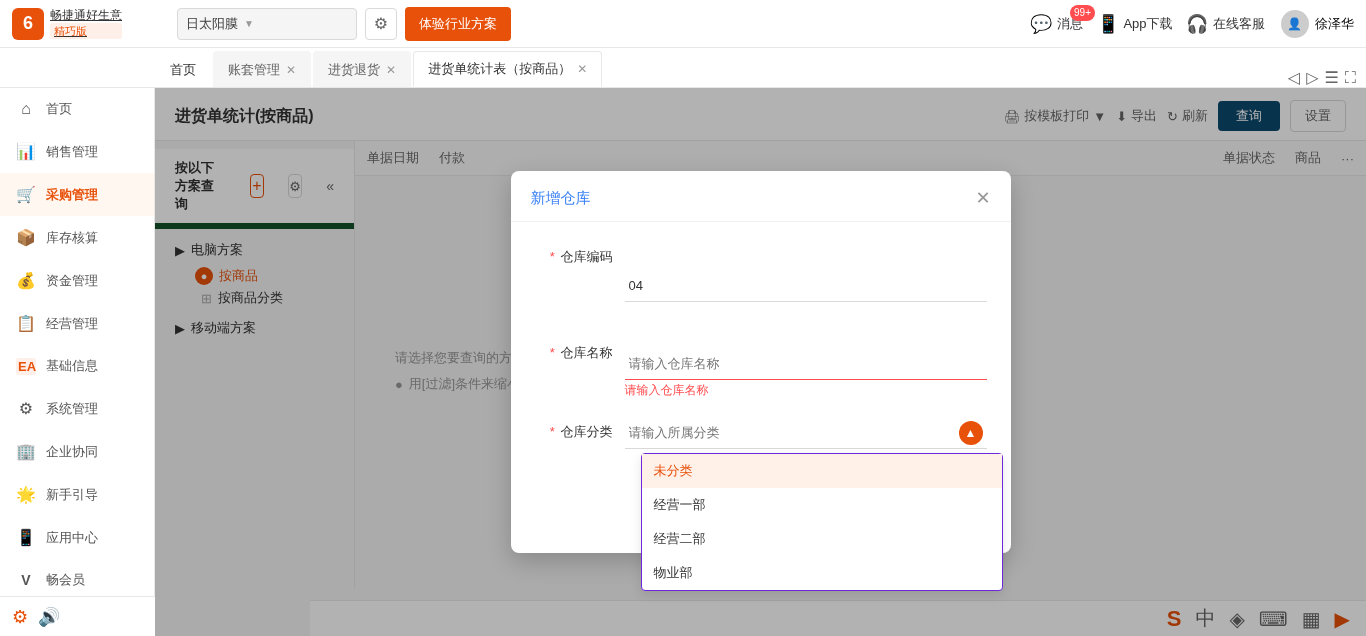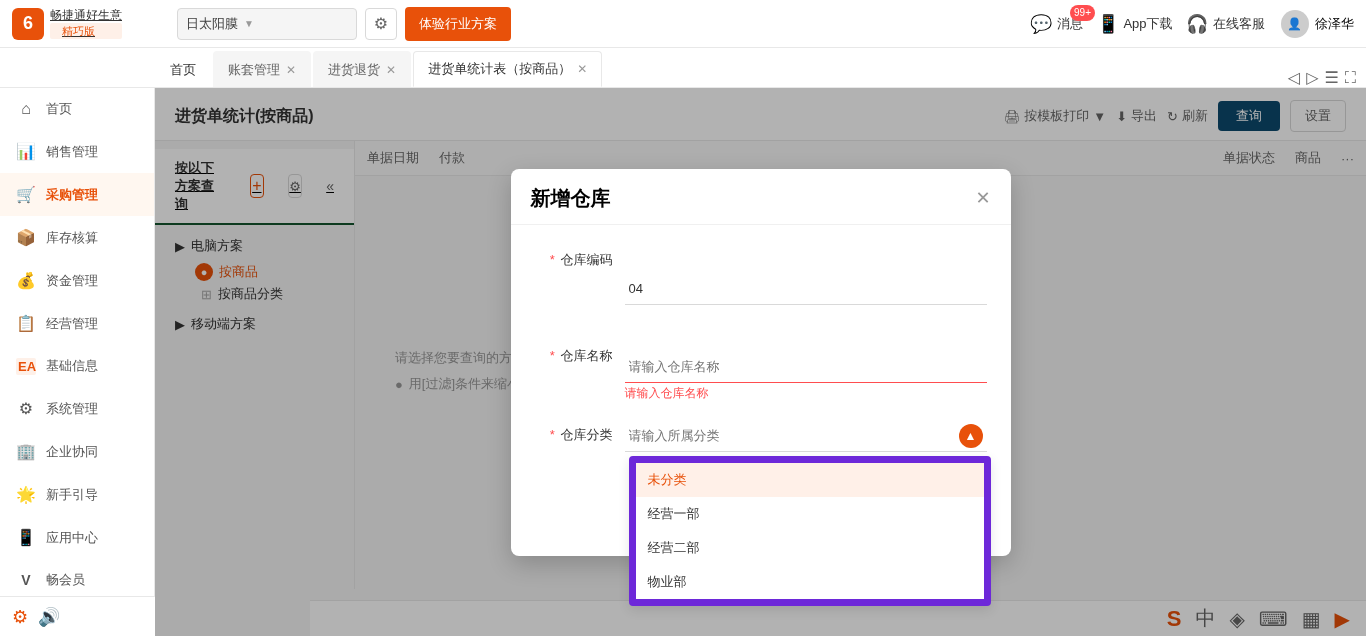--- a/index.html
+++ b/index.html
@@ -33,21 +33,21 @@
       color: white;
       font-size: 18px;
       font-weight: bold;
     }
     .logo-text {
       font-size: 13px;
       color: #333;
       line-height: 1.3;
       text-decoration: underline;
     }
-    .logo-text .sub { font-size: 11px; color: #e8510a; background: #fef0e8; padding: 1px 12px; border-radius: 2px; }
+    .logo-text .sub { font-size: 11px; color: #e8510a; background: #fef0e8; padding: 1px 4px; border-radius: 2px; }
     .header-search {
       display: flex;
       align-items: center;
       gap: 8px;
       margin-left: 10px;
     }
     .header-search-box {
       width: 180px;
       height: 32px;
       border: 1px solid #d9d9d9;
@@ -219,25 +219,24 @@
       border-radius: 4px;
       padding: 6px 14px;
       cursor: pointer;
       font-size: 13px;
     }
 
     
     .filter-panel {
       background: #fff;
       padding: 10px 20px;
-      border-bottom: 2px solid #14532d;
+      border-bottom: 6px solid #14532d;
       display: flex;
       gap: 24px;
       align-items: center;
-      text-decoration: underline;
     }
     .filter-label { color: #333; font-size: 13px; font-weight: bold; }
     .filter-add-btn { width: 24px; height: 24px; border: 1px solid #e8510a; border-radius: 4px; display: flex; align-items: center; justify-content: center; color: #e8510a; cursor: pointer; font-size: 16px; }
     .filter-gear { width: 24px; height: 24px; border: 1px solid #d9d9d9; border-radius: 4px; display: flex; align-items: center; justify-content: center; color: #666; cursor: pointer; }
     .filter-collapse { color: #666; cursor: pointer; font-size: 14px; }
     .table-header-row {
       display: flex;
       background: #fafafa;
       border-bottom: 1px solid #e8e8e8;
       padding: 8px 12px;
@@ -285,21 +284,21 @@
       box-shadow: 0 8px 24px rgba(0,0,0,0.2);
       position: relative;
     }
     .modal-header {
       padding: 16px 20px 12px;
       border-bottom: 1px solid #f0f0f0;
       display: flex;
       align-items: center;
       justify-content: space-between;
     }
-    .modal-title { font-size: 20px; font-weight: bold; color: #000000; }
+    .modal-title { font-size: 15px; font-weight: normal; color: #3b82f6; }
     .modal-close { cursor: pointer; color: #999; font-size: 18px; }
     .modal-body { padding: 20px 24px; }
     .form-row {
       display: flex;
       align-items: flex-start;
       margin-bottom: 18px;
       gap: 0;
     }
     .form-label {
       width: 90px;
@@ -352,24 +351,24 @@
       justify-content: center;
       color: white;
       font-size: 12px;
       cursor: pointer;
     }
 
     
     .dropdown-list {
       position: absolute;
       top: 36px;
-      left: 4px;
+      left: 16px;
       width: 100%;
       background: #fff;
-      border: 7px solid #6d28d9;
+      border: 1px solid #6d28d9;
       border-radius: 4px;
       box-shadow: 0 4px 12px rgba(0,0,0,0.1);
       z-index: 200;
       min-width: 270px;
     }
     .dropdown-item {
       padding: 8px 12px;
       cursor: pointer;
       font-size: 13px;
       color: #333;

